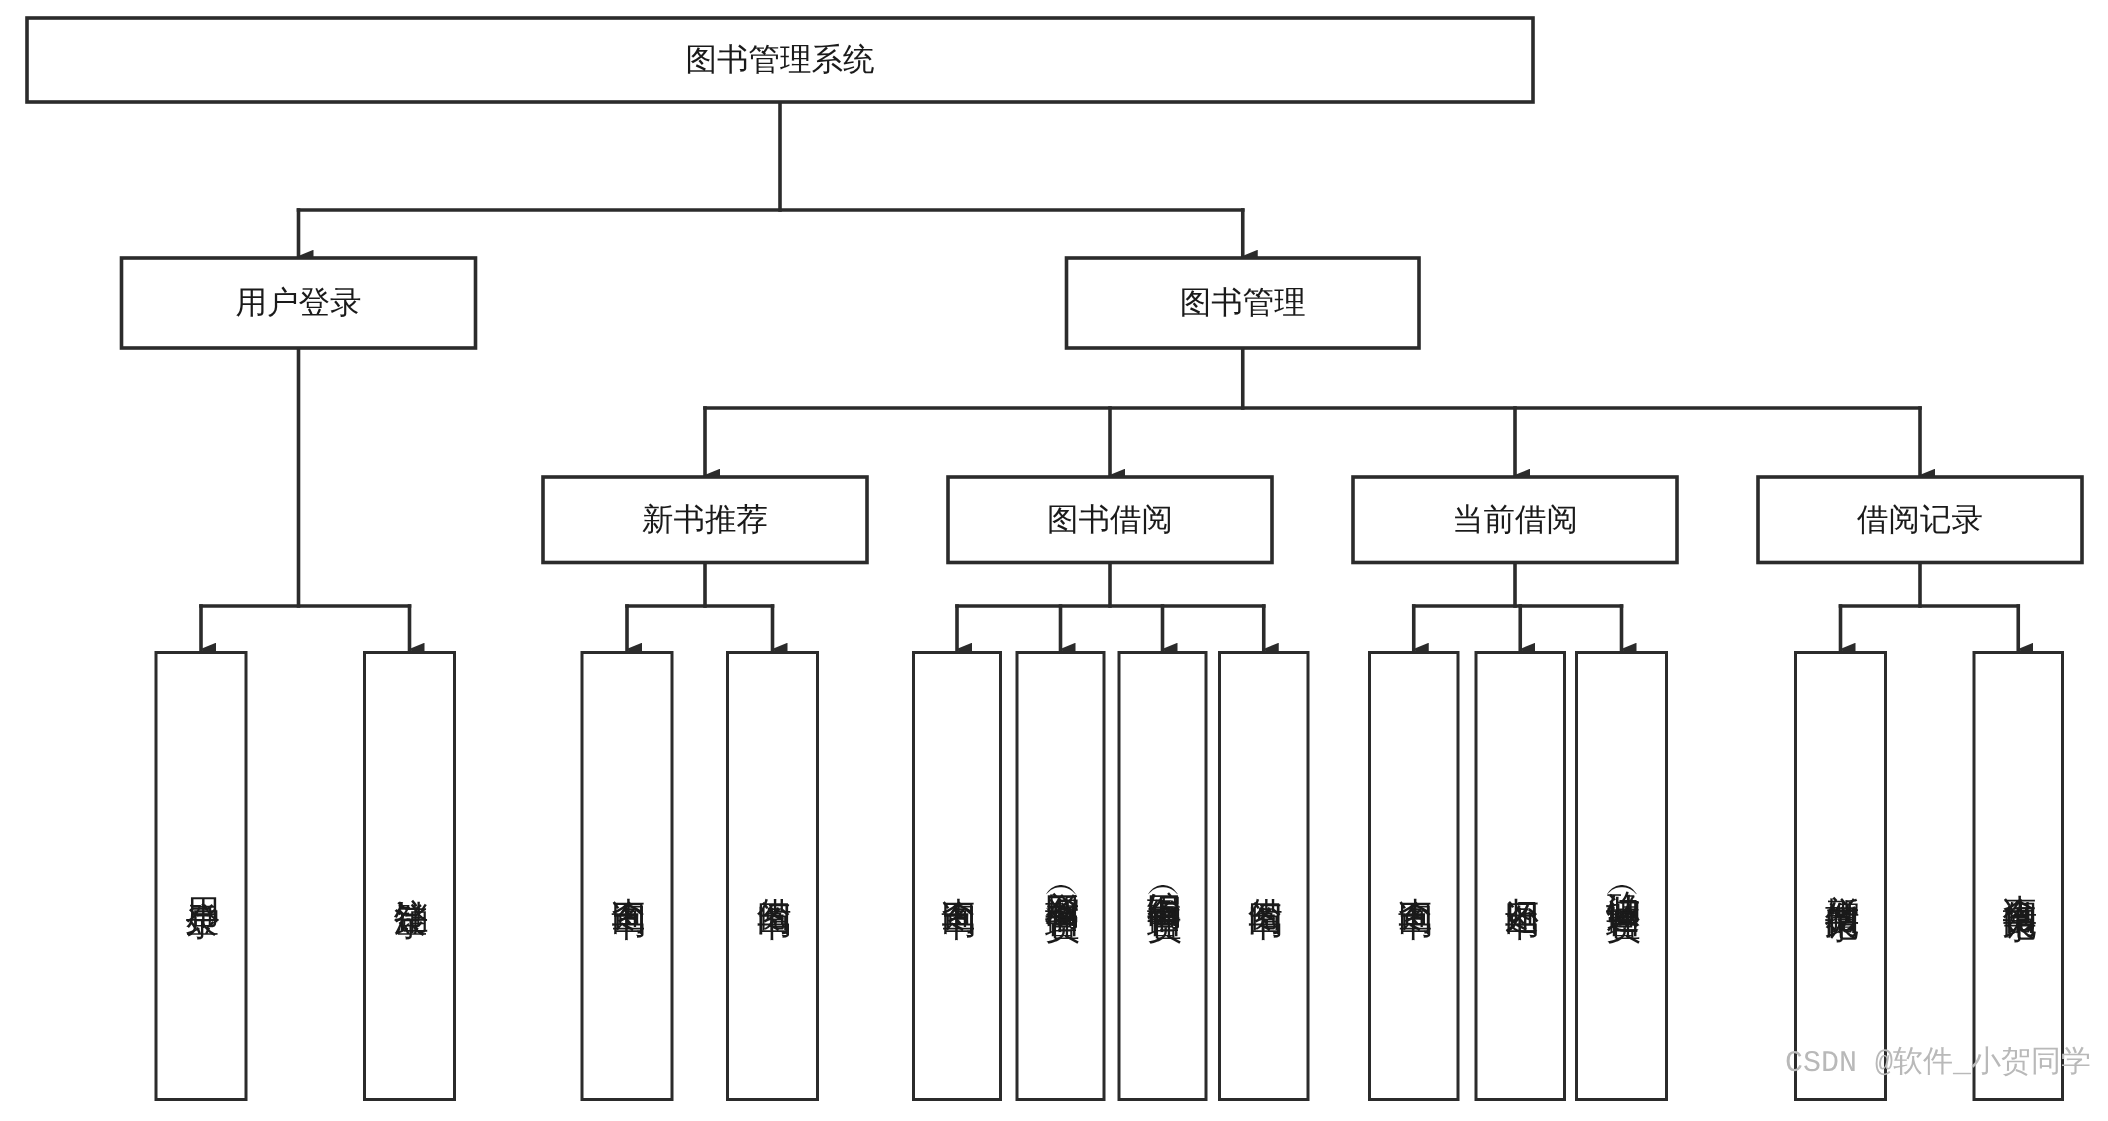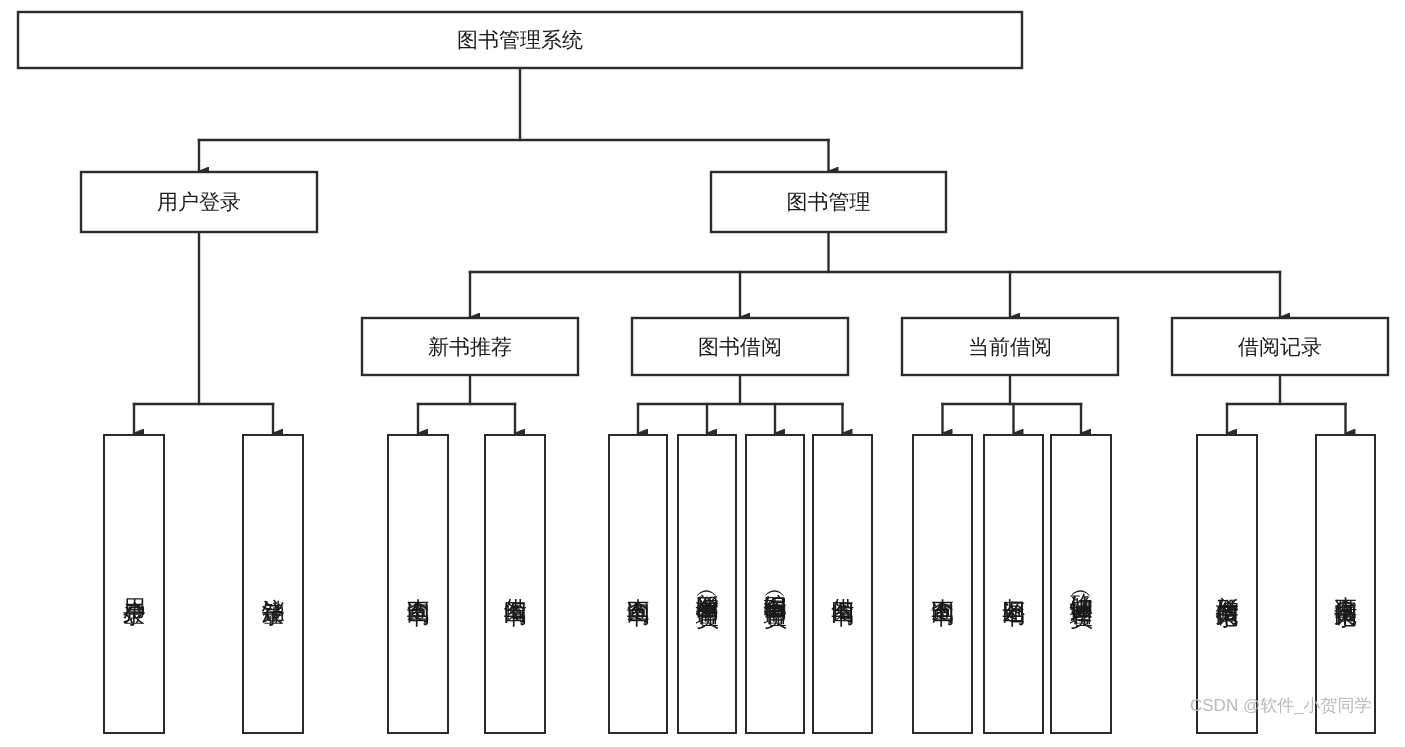--- a/index.html
+++ b/index.html
@@ -56,22 +56,22 @@
     line-height: 1.02;
     letter-spacing: 2px;
     color: #1a1a1a;
     white-space: nowrap;
     user-select: none;
   }
   .watermark {
     position: absolute;
     left: 1190px;
     top: 694px;
-    font-family: Liberation Sans, sans-serif;
-    font-size: 17px;
+    font-family: Liberation Mono, monospace;
+    font-size: 20px;
     color: #b9b9b9;
     white-space: nowrap;
     user-select: none;
   }
 </style>
 </head>
 <body>
 
 <div id="canvas">
 

